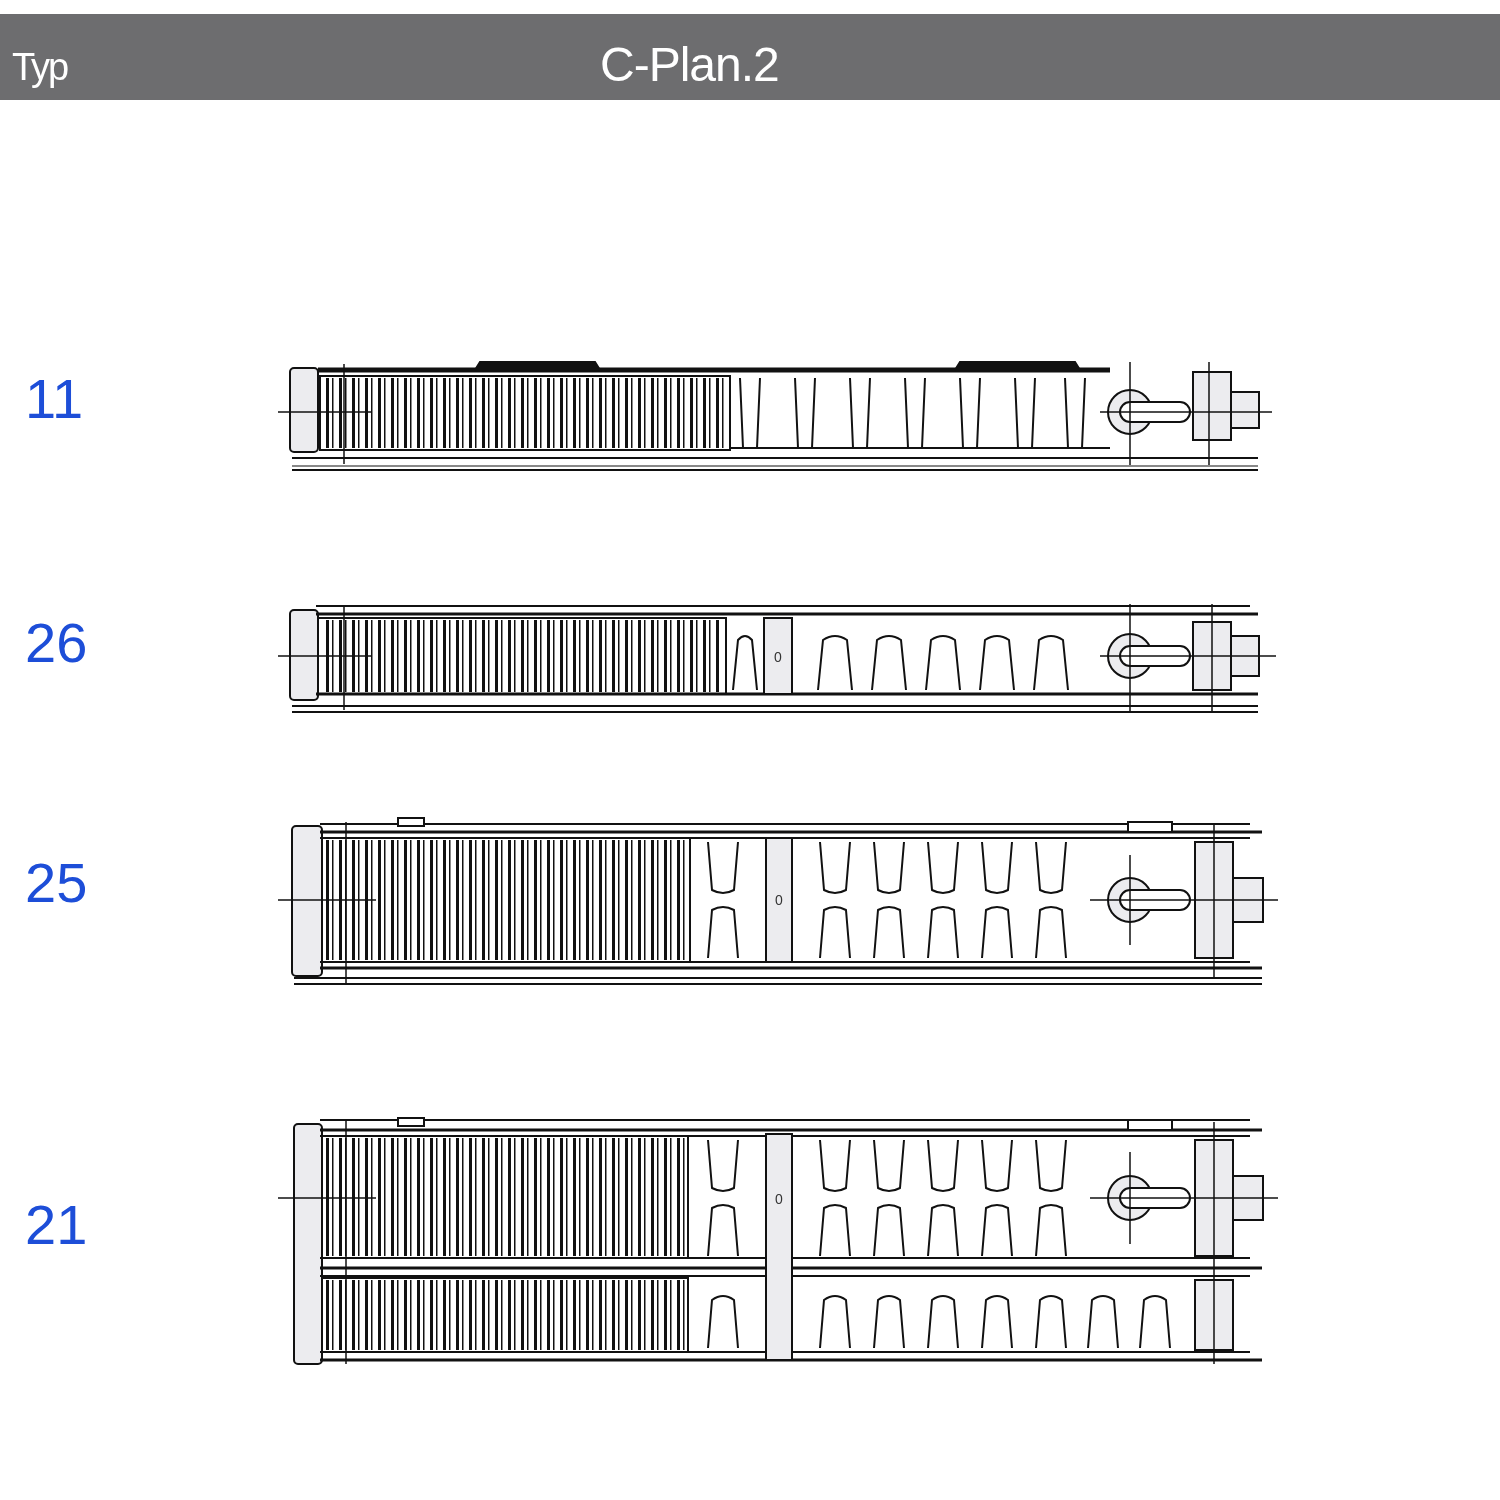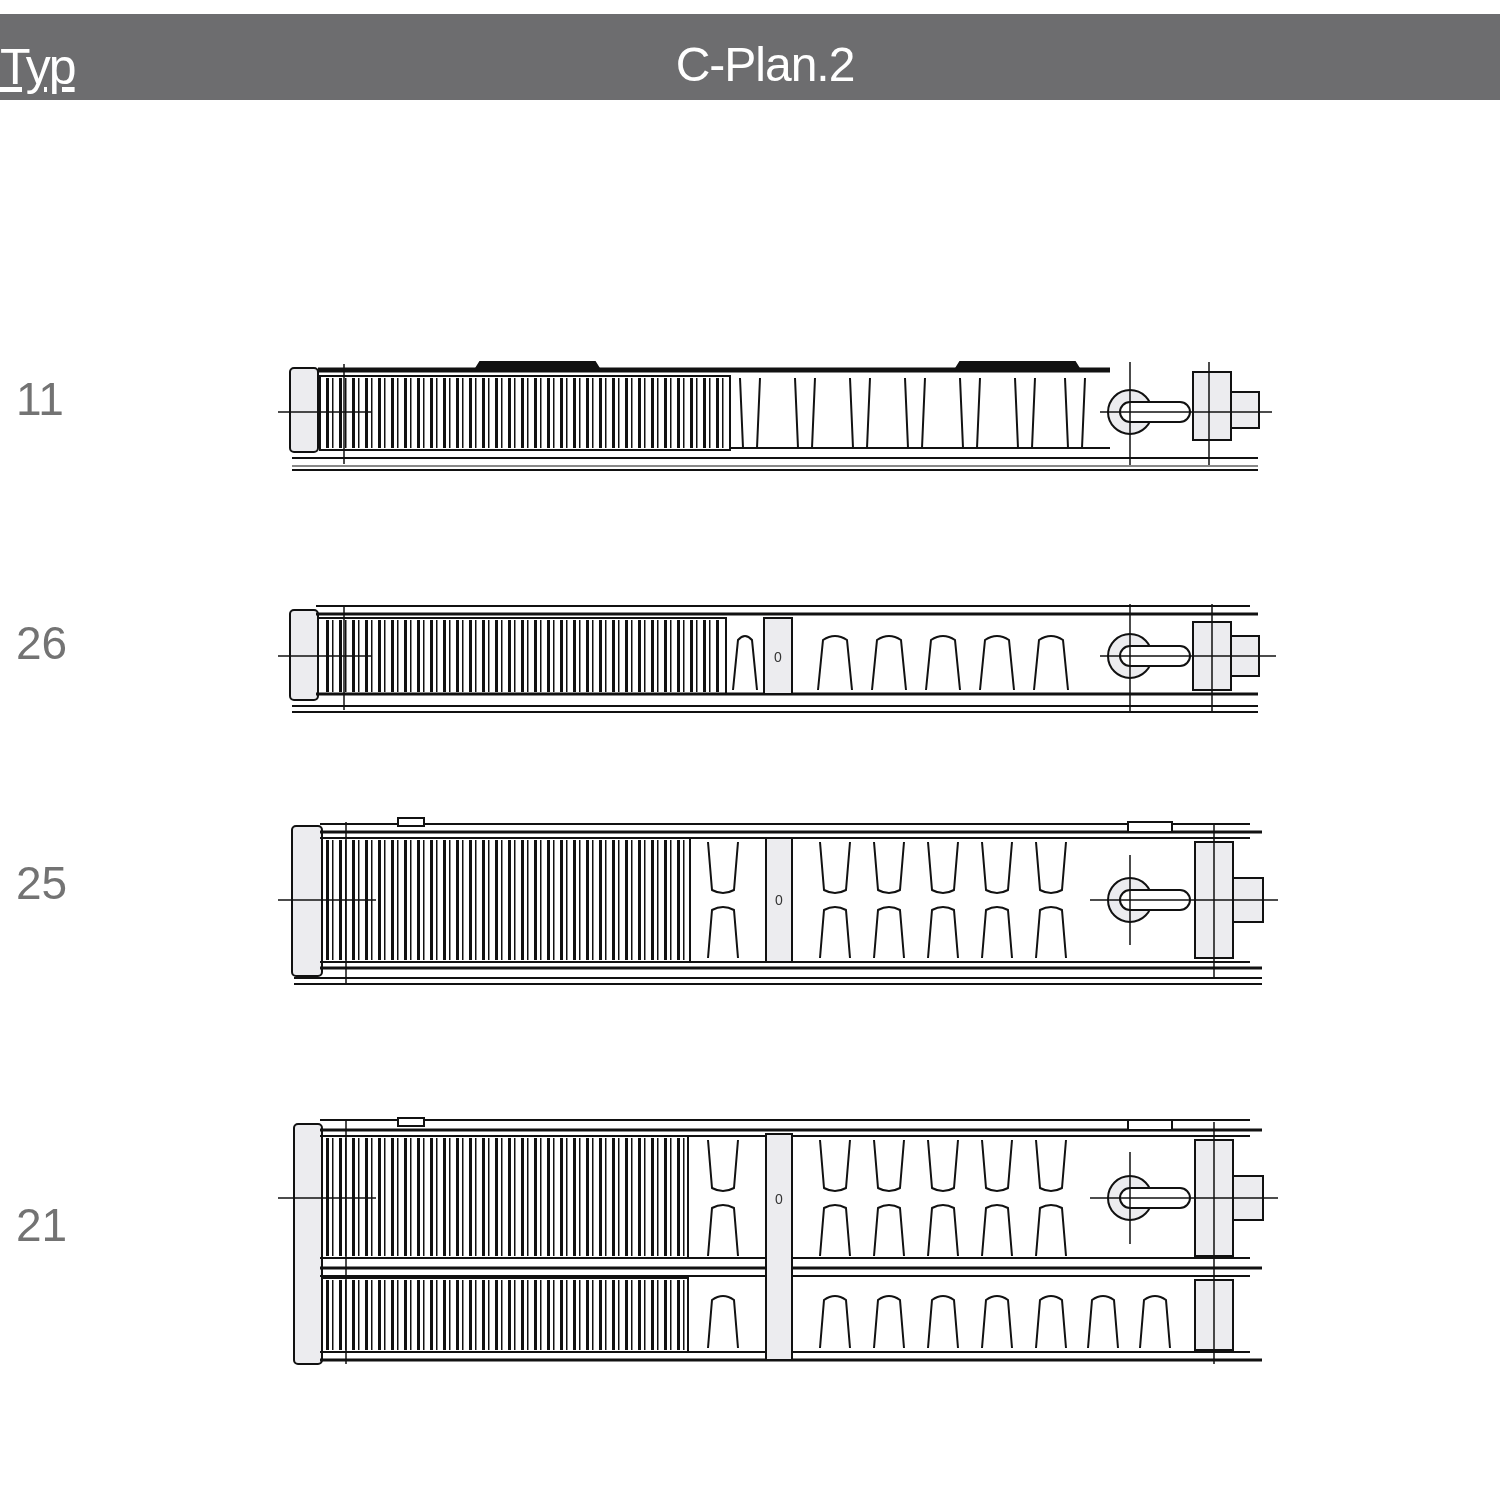--- a/index.html
+++ b/index.html
@@ -1,20 +1,20 @@
 <!DOCTYPE html>
 <html><head>
 <meta charset="utf-8">
 <style>
   html,body{margin:0;padding:0;background:#fff;}
   body{width:1500px;height:1500px;position:relative;overflow:hidden;font-family:"Liberation Sans",sans-serif;}
   .header{position:absolute;left:0;top:14px;width:1500px;height:86px;background:#6d6d6f;}
-  .header .typ{position:absolute;left:0;top:28px;font-size:50px;color:#fff;letter-spacing:-2px;line-height:50px;text-decoration:underline;}
-  .header .title{position:absolute;left:600px;width:330px;top:24px;text-align:center;font-size:48px;color:#fff;letter-spacing:-1px;line-height:54px;}
-  .row-label{position:absolute;left:16px;font-size:46px;color:#737373;line-height:50px;}
+  .header .typ{position:absolute;left:12px;top:28px;font-size:38px;color:#fff;letter-spacing:-2px;line-height:50px;}
+  .header .title{position:absolute;left:600px;width:330px;top:24px;font-size:48px;color:#fff;letter-spacing:-1px;line-height:54px;}
+  .row-label{position:absolute;left:25px;font-size:56px;color:#1d4ed8;line-height:50px;}
   svg.rad{position:absolute;left:0;top:0;}
 </style>
 </head>
 <body>
 
 <div class="header">
   <span class="typ">Typ</span>
   <span class="title">C-Plan.2</span>
 </div>
 

